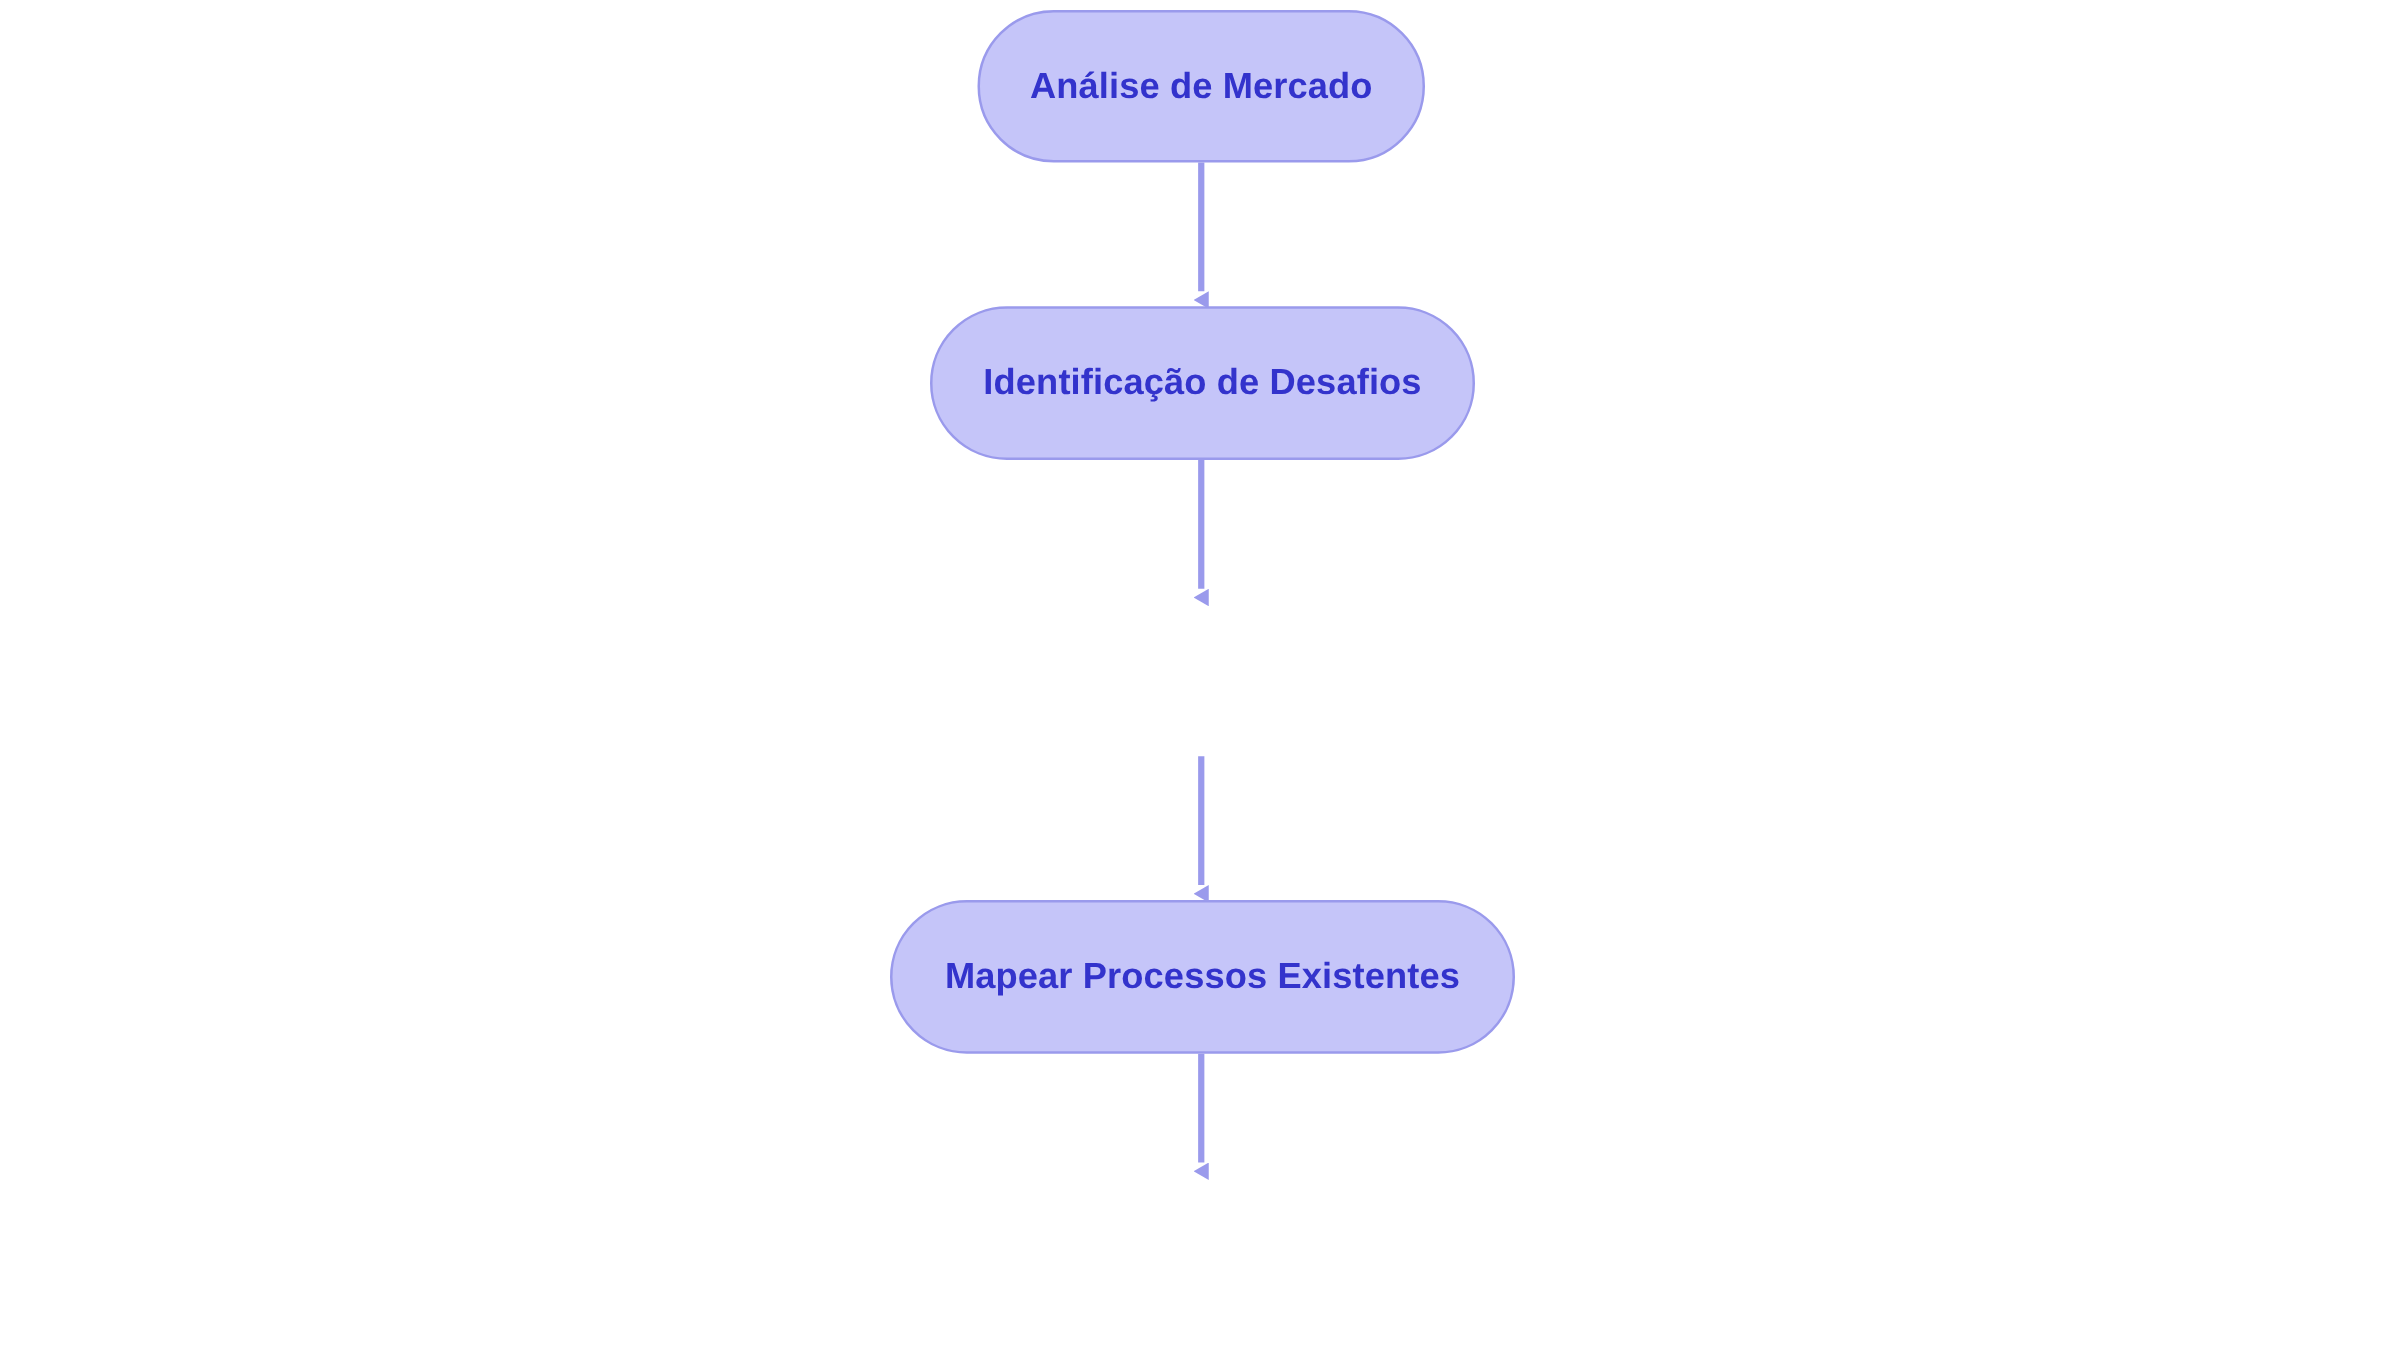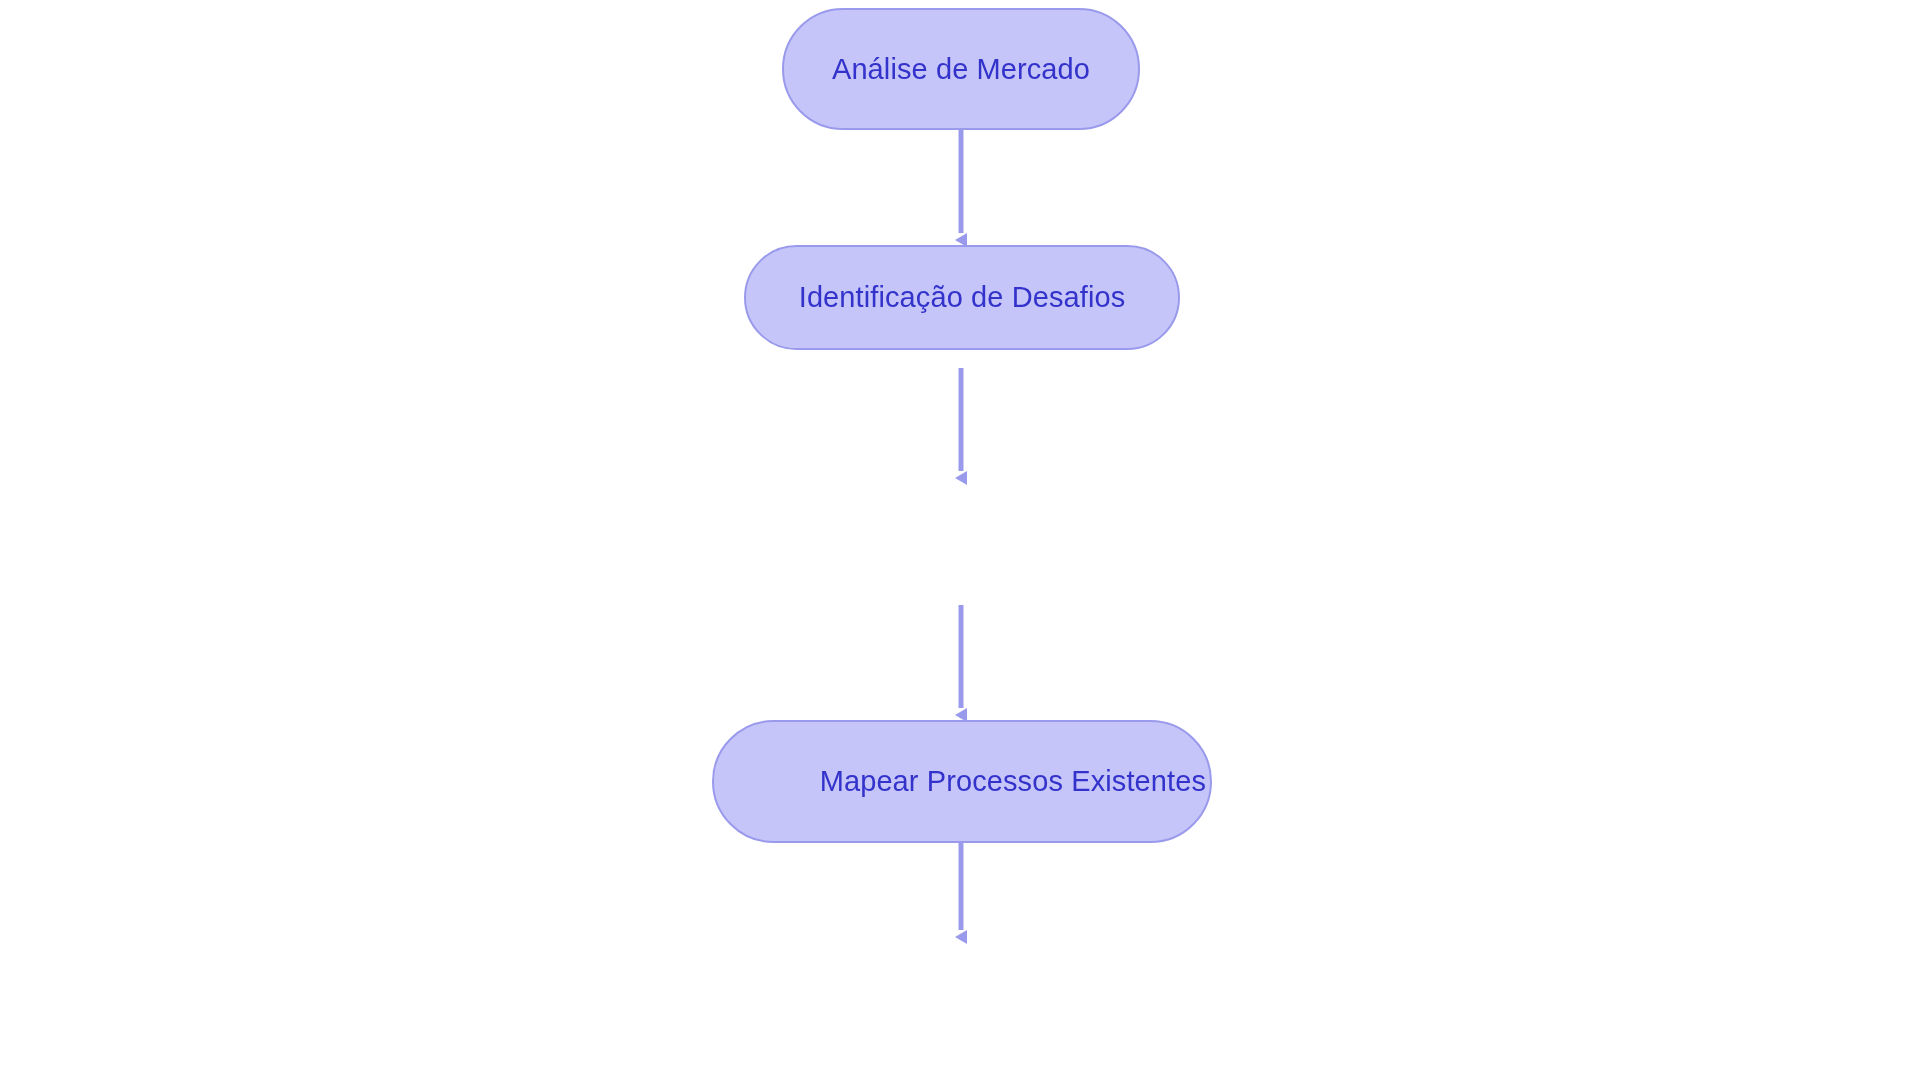--- a/index.html
+++ b/index.html
@@ -37,21 +37,21 @@
     position: absolute;
     box-sizing: border-box;
     display: flex;
     align-items: center;
     justify-content: center;
     background: #c5c5f9;
     border: 2px solid #9a9aec;
     border-radius: 999px;
     color: #3333cc;
     font-size: 29px;
-    font-weight: 400;
+    font-weight: 700;
     letter-spacing: 0.1px;
     white-space: nowrap;
     line-height: 1;
   }
   .node-label {
     display: block;
     padding: 0 4px;
   }
 </style>
 </head>
@@ -70,23 +70,23 @@
         <line x1="961" y1="368" x2="961" y2="471" stroke="#9a9aec" stroke-width="5" marker-end="url(#arrowhead)"></line>
         <line x1="961" y1="605" x2="961" y2="708" stroke="#9a9aec" stroke-width="5" marker-end="url(#arrowhead)"></line>
         <line x1="961" y1="843" x2="961" y2="930" stroke="#9a9aec" stroke-width="5" marker-end="url(#arrowhead)"></line>
       </g>
   </svg>
 
   <div class="node" style="left: 782px; top: 8px; width: 358px; height: 122px; background: rgb(197, 197, 249); border-color: rgb(154, 154, 236); color: rgb(51, 51, 204);">
     <span class="node-label">Análise de Mercado</span>
   </div>
 
-  <div class="node" style="left: 744px; top: 245px; width: 436px; height: 105px; background: rgb(197, 197, 249); border-color: rgb(154, 154, 236); color: rgb(51, 51, 204);">
+  <div class="node" style="left: 744px; top: 245px; width: 436px; height: 123px; background: rgb(197, 197, 249); border-color: rgb(154, 154, 236); color: rgb(51, 51, 204);">
     <span class="node-label">Identificação de Desafios</span>
   </div>
 
 
-  <div class="node" style="left: 712px; top: 720px; width: 500px; height: 123px; background: rgb(197, 197, 249); border-color: rgb(154, 154, 236); color: rgb(51, 51, 204); justify-content: flex-end;">
+  <div class="node" style="left: 712px; top: 720px; width: 500px; height: 123px; background: rgb(197, 197, 249); border-color: rgb(154, 154, 236); color: rgb(51, 51, 204);">
     <span class="node-label">Mapear Processos Existentes</span>
   </div>
 
 
 </div>
 
 </body></html>

